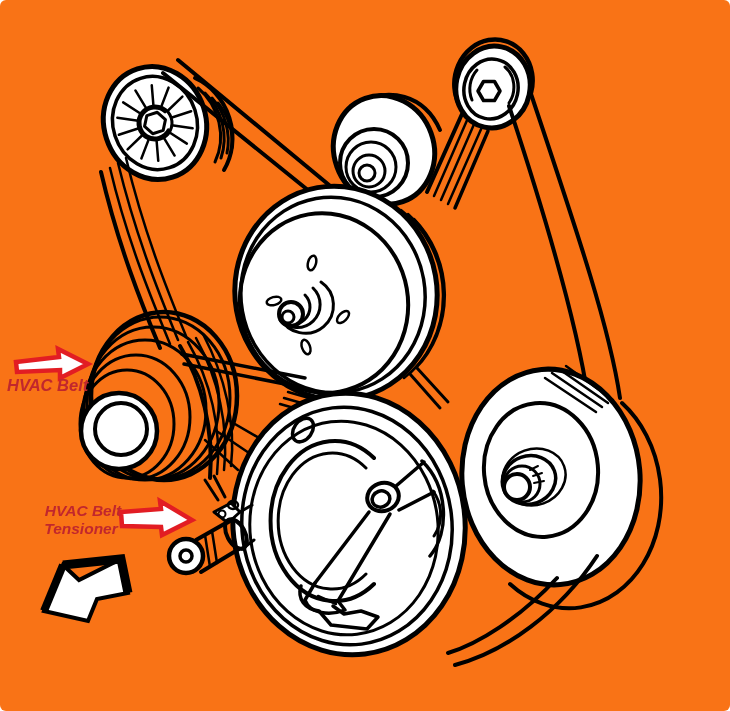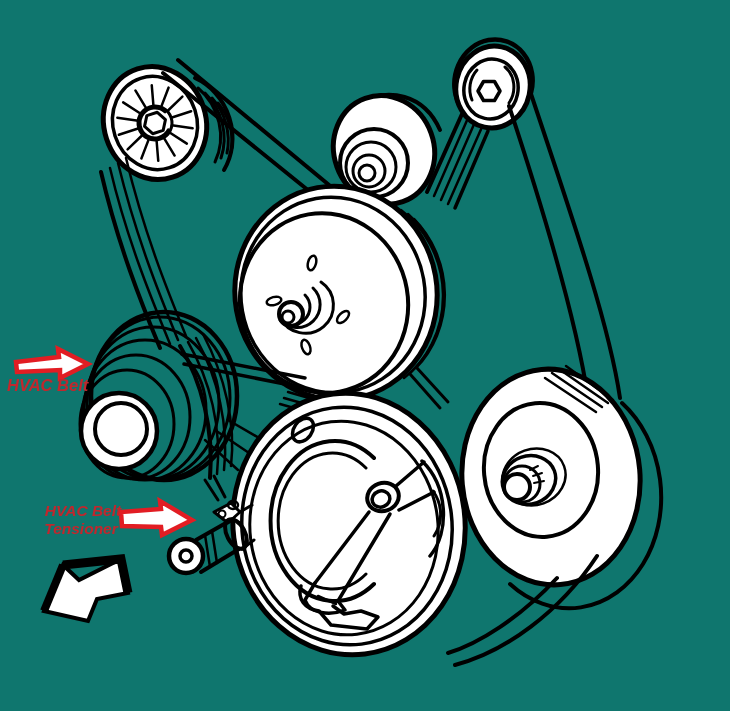--- a/index.html
+++ b/index.html
@@ -1,16 +1,16 @@
 <!DOCTYPE html>
 <html><head>
 <meta charset="utf-8">
 <style>
   html,body{margin:0;padding:0;background:#fff;width:730px;height:711px;overflow:hidden;}
-  .stage{position:relative;width:730px;height:711px;background:#0f766e;}
+  .stage{position:relative;width:730px;height:711px;background:#f97316;border-radius:6px;}
   svg{display:block;}
   .art{stroke:#000;fill:none;stroke-linecap:round;stroke-linejoin:round;}
   .w5{stroke-width:5;} .w45{stroke-width:4.5;} .w4{stroke-width:4;}
   .w35{stroke-width:3.5;} .w3{stroke-width:3;} .w25{stroke-width:2.5;} .w2{stroke-width:2;}
   .whitefill{fill:#fff;}
   .label{font-family:"Liberation Sans",sans-serif;font-weight:bold;font-style:italic;}
 </style>
 </head>
 <body>
 

